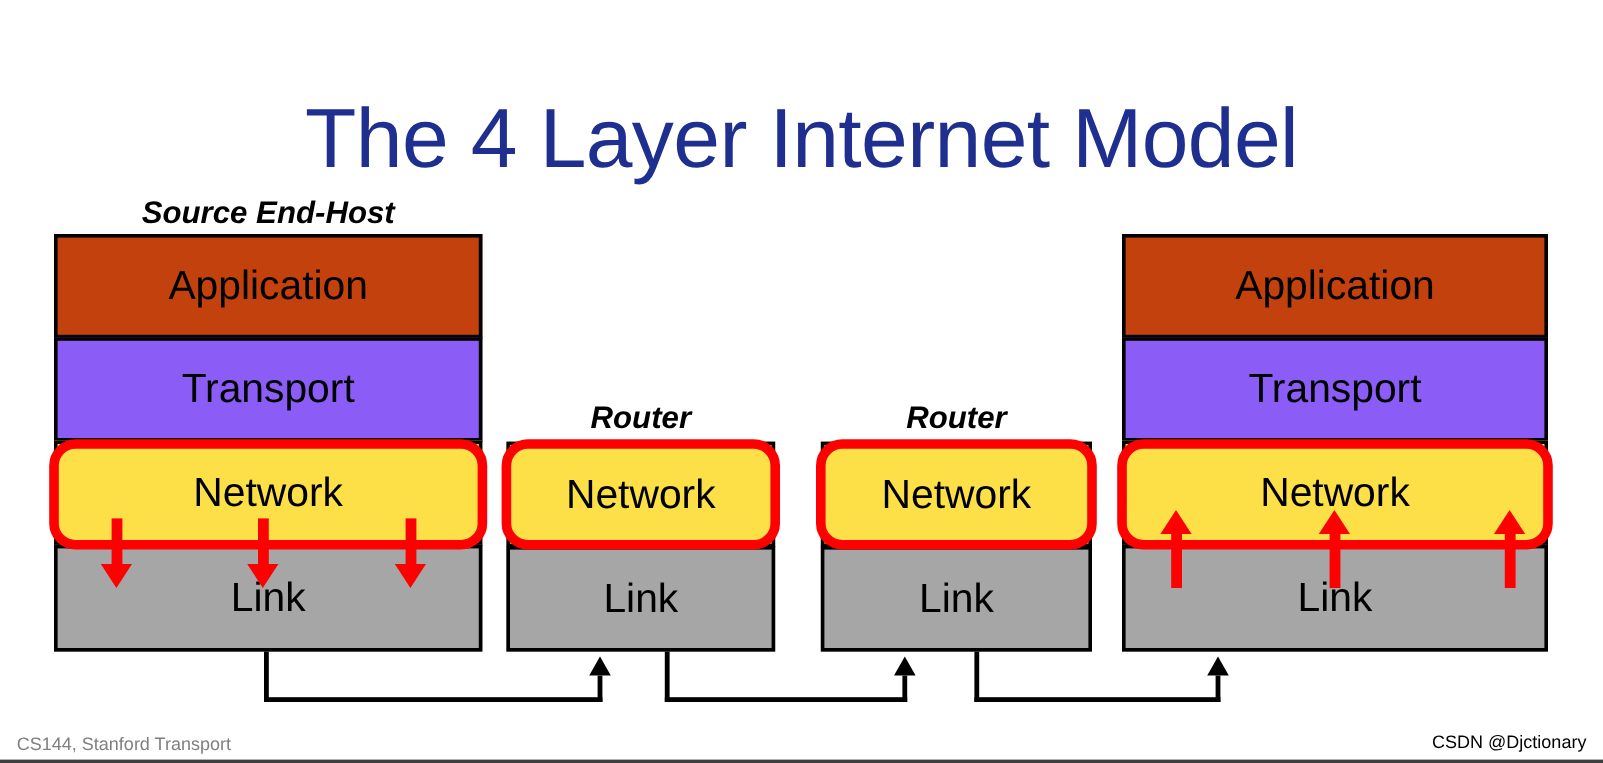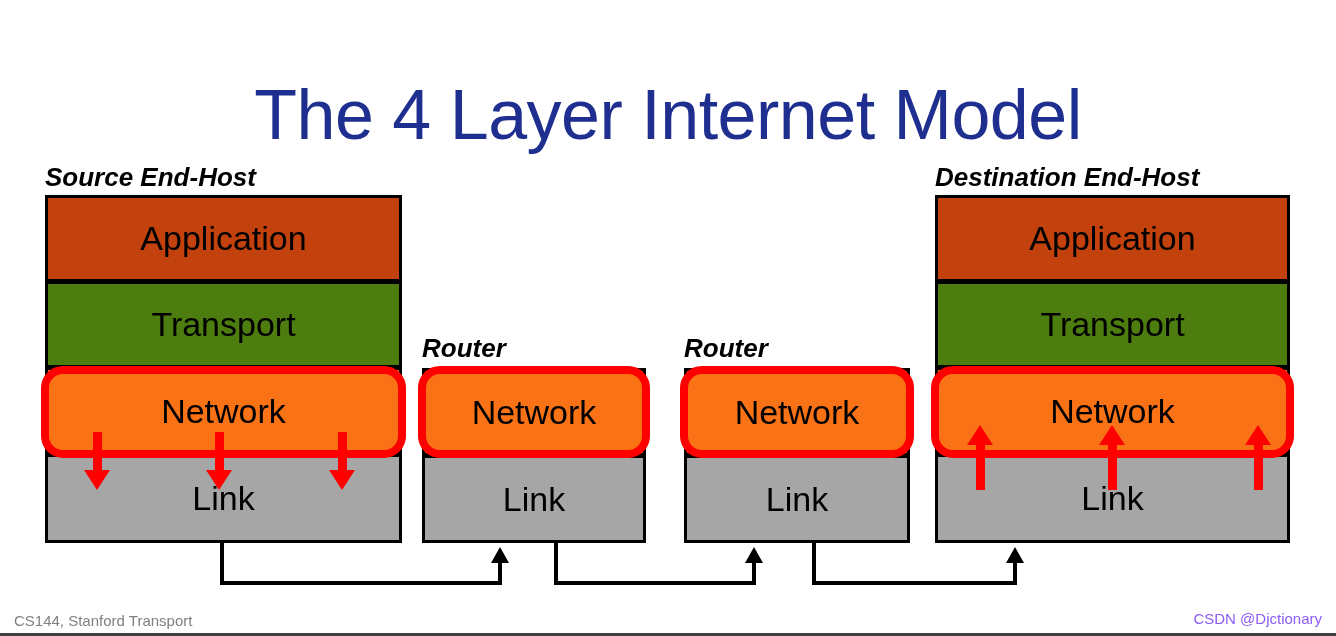--- a/index.html
+++ b/index.html
@@ -34,42 +34,43 @@
   }
 
   
   .caption {
     position: absolute;
     font-style: italic;
     font-weight: bold;
     font-size: 26px;
     line-height: 30px;
     color: #000000;
+    text-align: center;
     white-space: nowrap;
   }
 
   
   .stack {
     position: absolute;
     box-sizing: border-box;
   }
   .layer {
     position: absolute;
     box-sizing: border-box;
     border: 3px solid #000000;
     display: flex;
     align-items: center;
     justify-content: center;
     font-size: 34px;
     color: #000000;
     font-family: "Liberation Sans", sans-serif;
   }
   .layer.application { background: #c2410c; }
-  .layer.transport   { background: #4d7c0f; }
-  .layer.network     { background: #f97316; }
+  .layer.transport   { background: #8b5cf6; }
+  .layer.network     { background: #fde047; }
   .layer.link        { background: #a6a6a6; }
 
   
   .net-highlight {
     position: absolute;
     box-sizing: border-box;
     border: 8px solid #ff0000;
     border-radius: 22px;
     pointer-events: none;
   }
@@ -124,21 +125,21 @@
     top: 612px;
     font-size: 15px;
     color: #808080;
     white-space: nowrap;
   }
   .watermark {
     position: absolute;
     right: 14px;
     top: 610px;
     font-size: 15px;
-    color: #8b5cf6;
+    color: #000000;
     white-space: nowrap;
   }
   .bottom-rule {
     position: absolute;
     left: 0;
     top: 633px;
     width: 1336px;
     height: 3px;
     background: #3f3f3f;
   }
@@ -182,21 +183,20 @@
   <div class="net-highlight" style="left:418px; top:366px; width:232px; height:92px;"></div>
 
   <div class="caption" style="left:684px; top:333px; width:226px;">Router</div>
 
   <div class="stack" style="left:684px; top:368px; width:226px; height:175px;">
     <div class="layer network" style="left:0; top:0; width:226px; height:88px;">Network</div>
     <div class="layer link" style="left:0; top:87px; width:226px; height:88px;">Link</div>
   </div>
   <div class="net-highlight" style="left:680px; top:366px; width:234px; height:92px;"></div>
 
-  <div class="caption" style="left:935px; top:162px; width:355px;">Destination End-Host</div>
 
   <div class="stack" style="left:935px; top:195px; width:355px; height:348px;">
     <div class="layer application" style="left:0; top:0; width:355px; height:87px;">Application</div>
     <div class="layer transport" style="left:0; top:86px; width:355px; height:87px;">Transport</div>
     <div class="layer network" style="left:0; top:172px; width:355px; height:88px;">Network</div>
     <div class="layer link" style="left:0; top:259px; width:355px; height:89px;">Link</div>
   </div>
   <div class="net-highlight" style="left:931px; top:366px; width:363px; height:92px;"></div>
 
   <div class="arrow up" style="left:967px; top:425px; width:26px; height:65px;">

